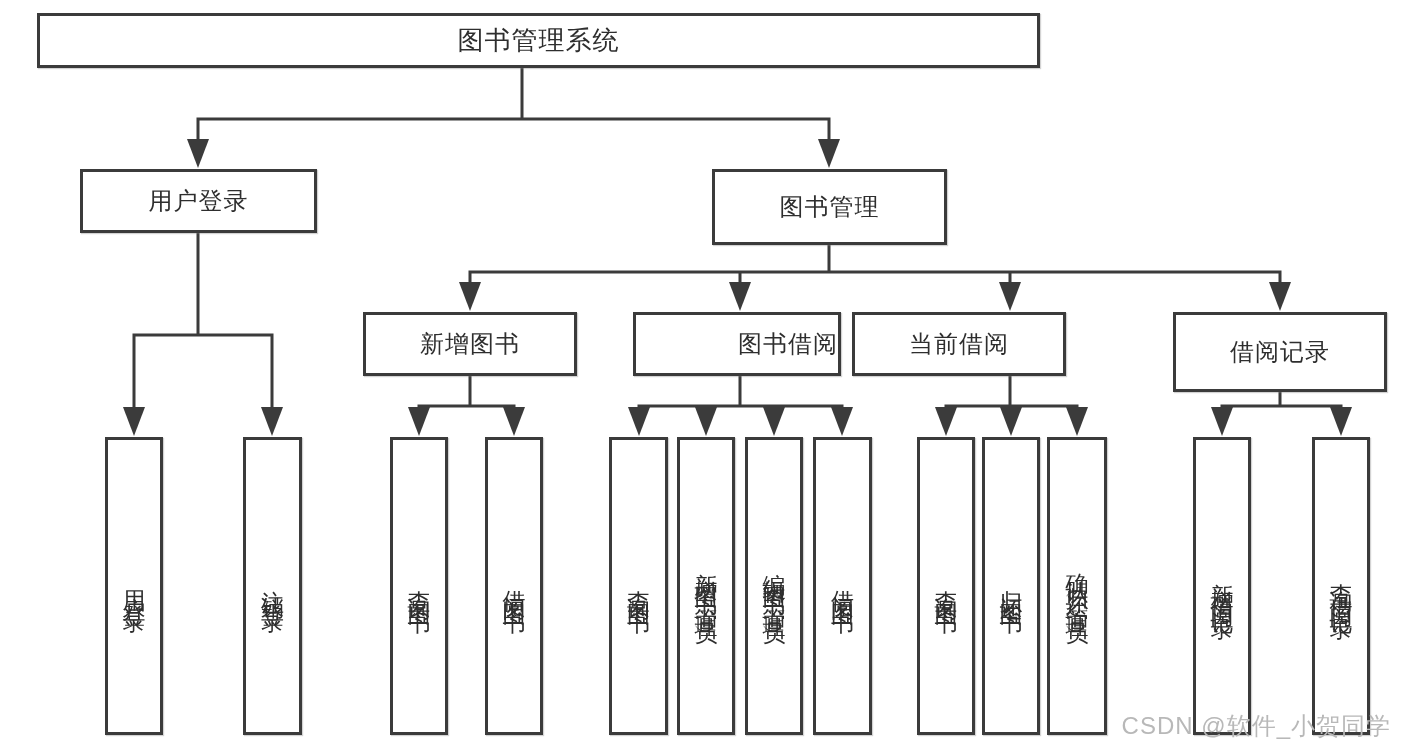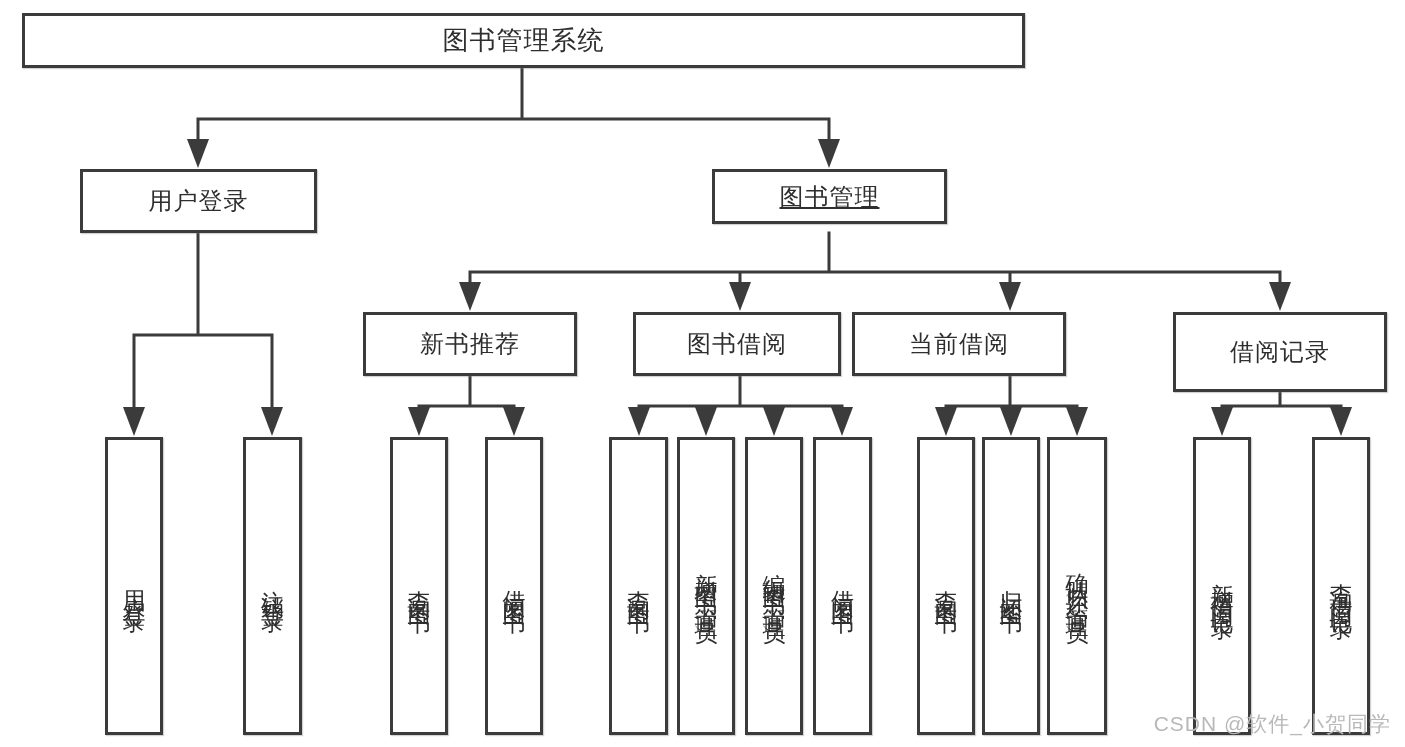--- a/index.html
+++ b/index.html
@@ -20,21 +20,21 @@
   .box .label{white-space:nowrap;}
   .h .label{font-size:24px;letter-spacing:1px;}
   .root .label{font-size:26px;letter-spacing:1px;}
   .v .label{
     writing-mode:vertical-rl;text-orientation:mixed;
     font-size:23px;line-height:1;letter-spacing:7px;
     white-space:normal;
   }
   .watermark{
     position:absolute;right:14px;top:710px;
-    font-size:21px;color:#b8b8b8;letter-spacing:1px;
+    font-size:24px;color:#b8b8b8;letter-spacing:1px;
     z-index:5;white-space:nowrap;
   }
 </style>
 </head>
 <body>
 
 <div class="stage">
 
   <svg class="wires" width="1405" height="747" viewBox="0 0 1405 747">
     <g stroke="#3b3b3b" stroke-width="3" fill="none" stroke-linecap="square">
@@ -72,35 +72,35 @@
       <polygon points="763,407 785,407 774,436"></polygon>
       <polygon points="831,407 853,407 842,436"></polygon>
       <polygon points="935,407 957,407 946,436"></polygon>
       <polygon points="1000,407 1022,407 1011,436"></polygon>
       <polygon points="1066,407 1088,407 1077,436"></polygon>
       <polygon points="1211,407 1233,407 1222,436"></polygon>
       <polygon points="1330,407 1352,407 1341,436"></polygon>
     </g>
   </svg>
 
-  <div class="box h root" style="left:22px;top:13px;width:1003px;height:55px;">
+  <div class="box h root" style="left:37px;top:13px;width:1003px;height:55px;">
     <span class="label">图书管理系统</span>
   </div>
 
   <div class="box h" style="left:80px;top:169px;width:237px;height:64px;">
     <span class="label">用户登录</span>
   </div>
-  <div class="box h" style="left:712px;top:169px;width:235px;height:55px;text-decoration:underline;">
+  <div class="box h" style="left:712px;top:169px;width:235px;height:76px;">
     <span class="label">图书管理</span>
   </div>
 
   <div class="box h" style="left:363px;top:312px;width:214px;height:64px;">
-    <span class="label">新书推荐</span>
+    <span class="label">新增图书</span>
   </div>
-  <div class="box h" style="left:633px;top:312px;width:208px;height:64px;">
+  <div class="box h" style="left:633px;top:312px;width:208px;height:64px;justify-content:flex-end;">
     <span class="label">图书借阅</span>
   </div>
   <div class="box h" style="left:852px;top:312px;width:214px;height:64px;">
     <span class="label">当前借阅</span>
   </div>
   <div class="box h" style="left:1173px;top:312px;width:214px;height:80px;">
     <span class="label">借阅记录</span>
   </div>
 
   <div class="box v" style="left:105px;top:437px;width:58px;height:298px;">

